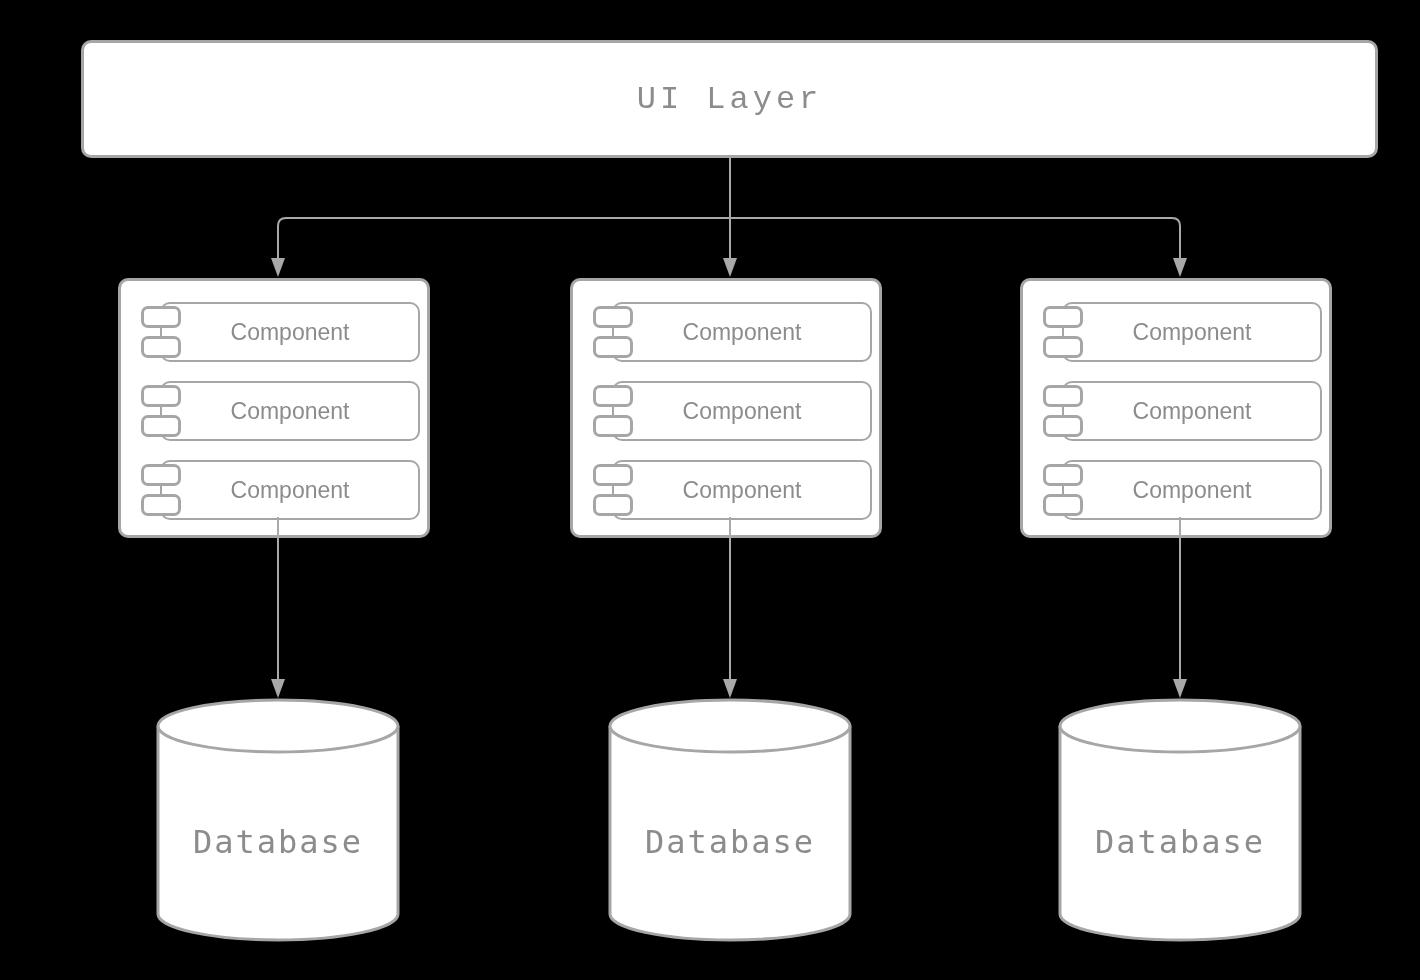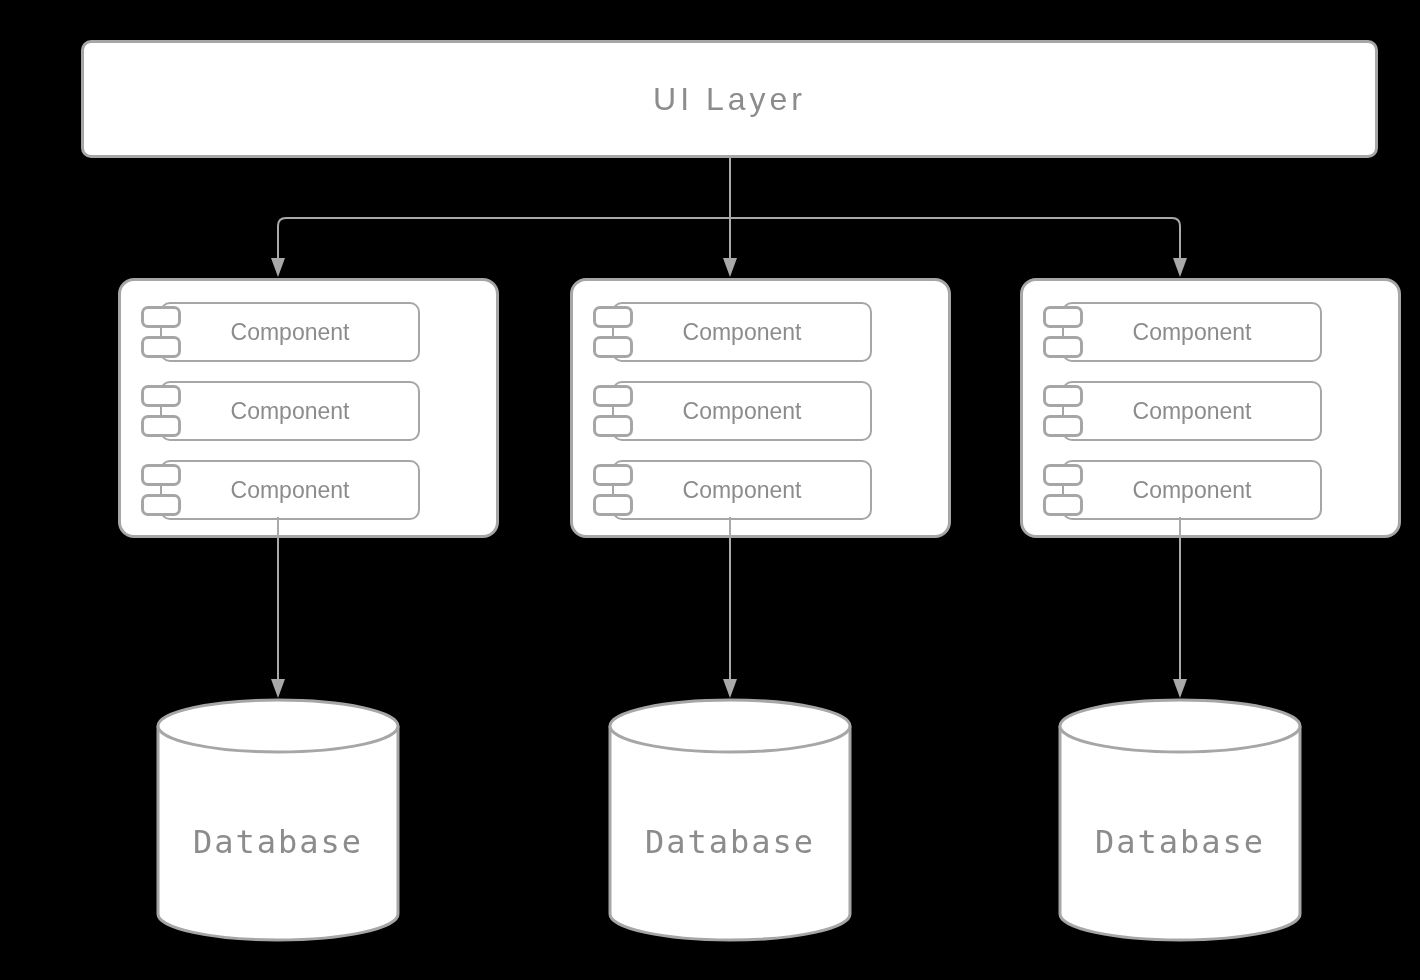--- a/index.html
+++ b/index.html
@@ -18,28 +18,28 @@
   .cline{fill:none;stroke:var(--line);stroke-width:2;}
   .ahead{fill:var(--line);stroke:none;}
 
   
   .ui-layer{
     position:absolute;left:81px;top:40px;width:1297px;height:118px;
     background:var(--fill);border:3px solid var(--stroke);border-radius:10px;
     display:flex;align-items:center;justify-content:center;z-index:2;
   }
   .ui-layer .lbl{
-    font-family:Liberation Sans, sans-serif;
+    font-family:Liberation Mono, monospace;
     font-size:32px;letter-spacing:4px;color:var(--text);
   }
 
   
   .group{
-    position:absolute;top:278px;width:381px;height:260px;
-    background:var(--fill);border:3px solid var(--stroke);border-radius:16px;
+    position:absolute;top:278px;width:312px;height:260px;
+    background:var(--fill);border:3px solid var(--stroke);border-radius:10px;
     padding:21px 0 0 39px;z-index:2;
   }
   .group.g0{left:118px;}
   .group.g1{left:570px;}
   .group.g2{left:1020px;}
 
   .component{
     position:relative;width:260px;height:60px;margin-bottom:19px;
     background:var(--fill);border:2.5px solid var(--stroke);border-radius:10px;
     display:flex;align-items:center;justify-content:center;

